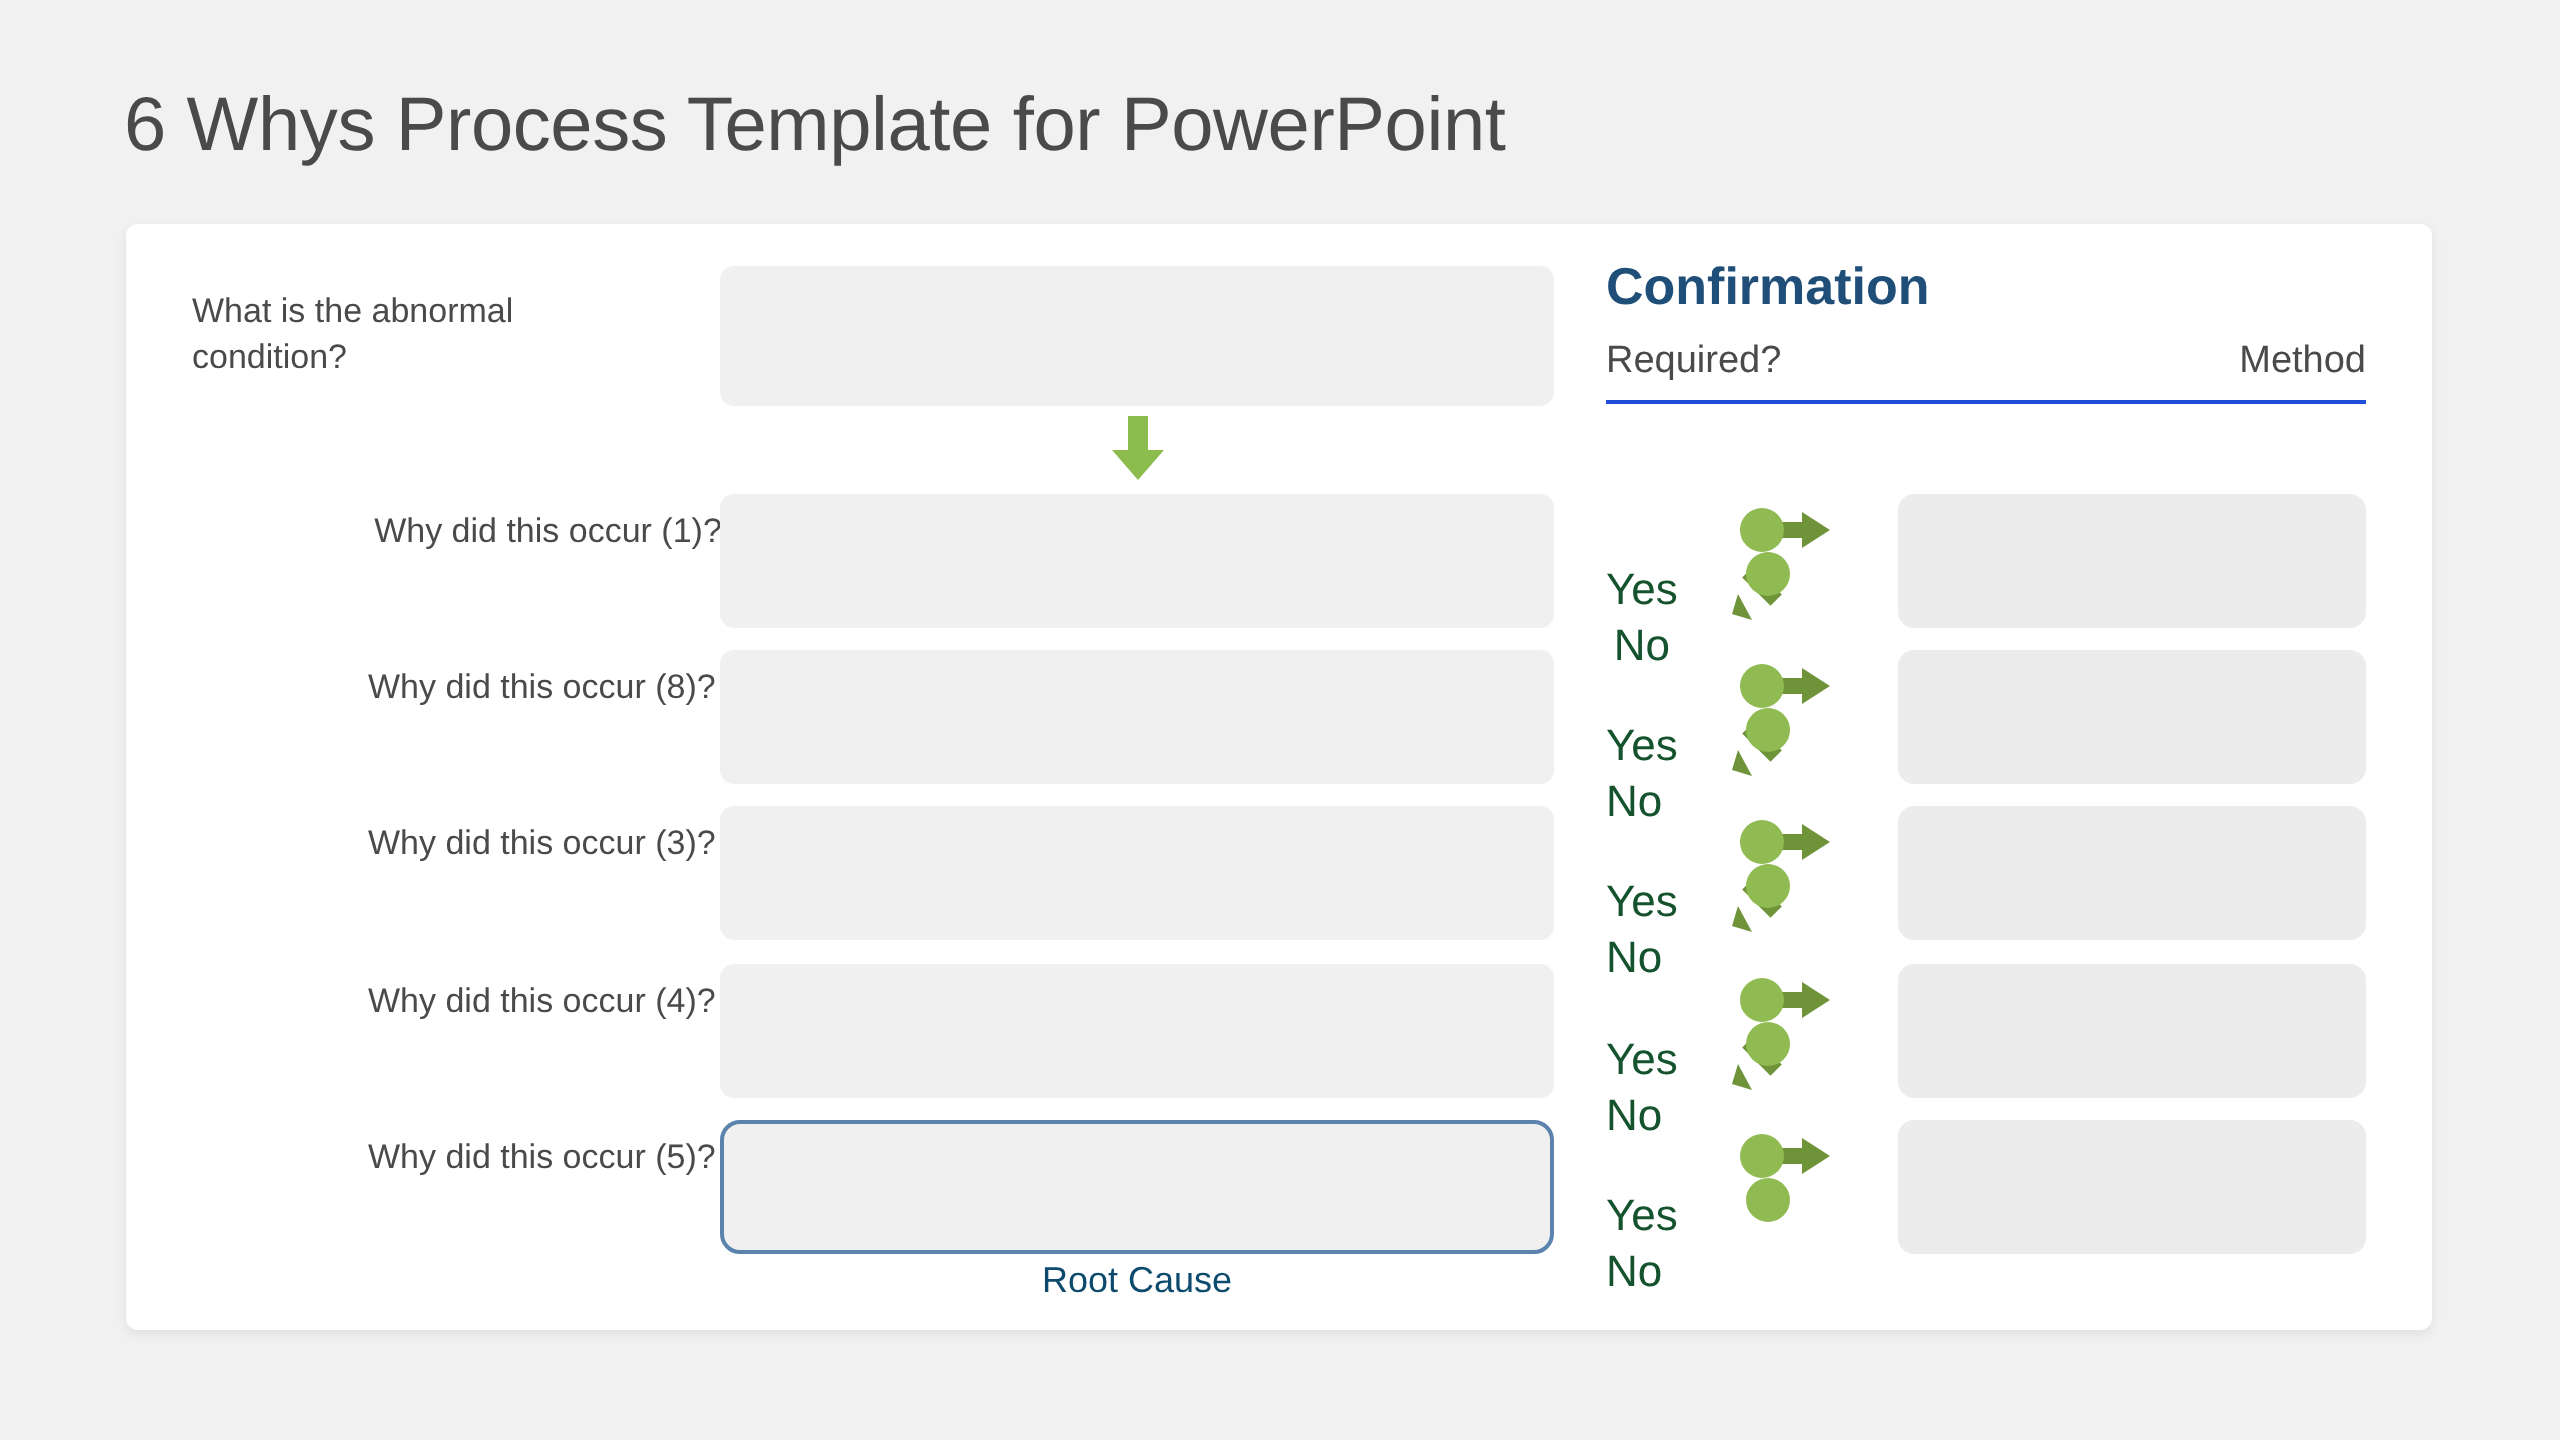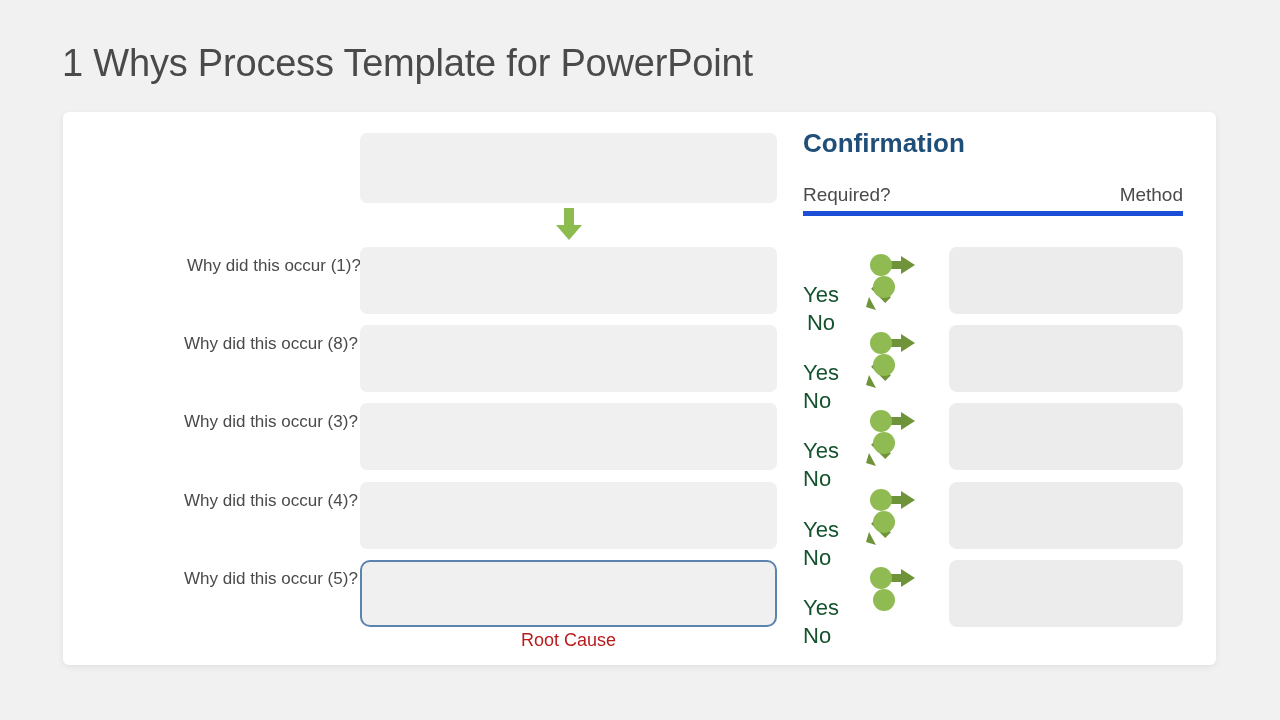--- a/index.html
+++ b/index.html
@@ -49,24 +49,24 @@
     left: 740px;
     top: 16px;
     width: 380px;
     font-size: 26px;
     font-weight: bold;
     color: #1f4e79;
   }
   .confirm-subrow {
     position: absolute;
     left: 740px;
-    top: 72px;
+    top: 58px;
     width: 380px;
     height: 32px;
-    border-bottom: 5px solid #1d4ed8;
+    border-bottom: 2px solid #1d4ed8;
   }
   .confirm-required {
     position: absolute;
     left: 0px;
     top: 0px;
     font-size: 19px;
     color: #4a4a4a;
   }
   .confirm-method {
     position: absolute;
@@ -189,38 +189,39 @@
   }
 
   
   .root-cause {
     position: absolute;
     left: 297px;
     top: 518px;
     width: 417px;
     text-align: center;
     font-size: 18px;
-    color: #b91c1c;
+    color: #0c4a6e;
   }
 </style>
 </head>
 <body>
 
 <div class="slide">
 
-  <div class="page-title">1 Whys Process Template for PowerPoint</div>
+  <div class="page-title">6 Whys Process Template for PowerPoint</div>
 
   <div class="card">
 
     <div class="confirmation-title">Confirmation</div>
     <div class="confirm-subrow">
       <span class="confirm-required">Required?</span>
       <span class="confirm-method">Method</span>
     </div>
 
+    <div class="abnormal-label">What is the abnormal condition?</div>
     <div class="box-top"></div>
 
     <div class="down-arrow">
       <svg width="26" height="32" viewBox="0 0 26 32">
         <polygon points="8,0 18,0 18,17 26,17 13,32 0,17 8,17" fill="#8cbb4e"></polygon>
       </svg>
     </div>
 
     <div class="row row-0">
       <div class="why-label">Why did this occur (1)?</div>

